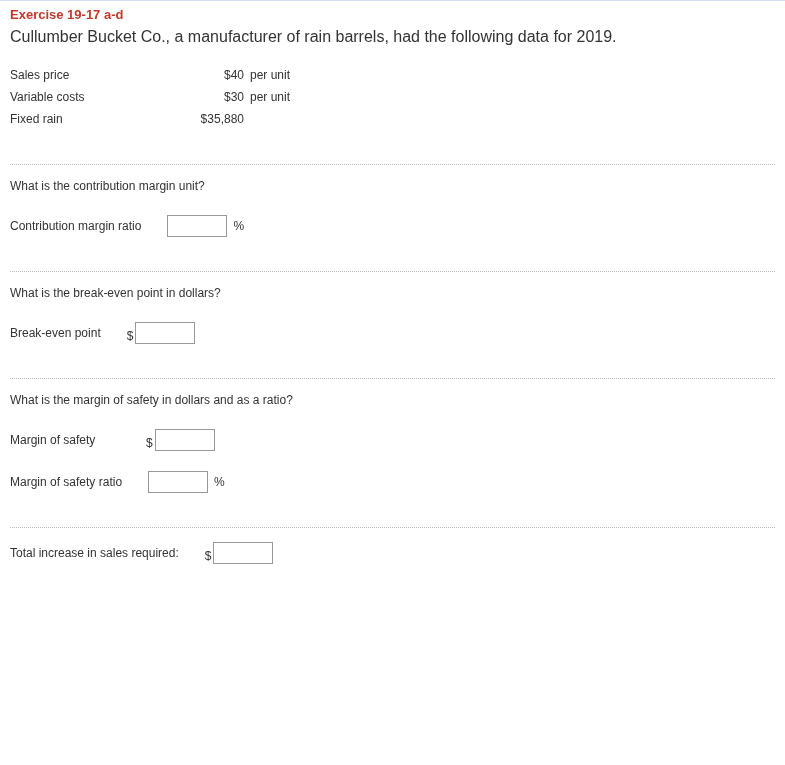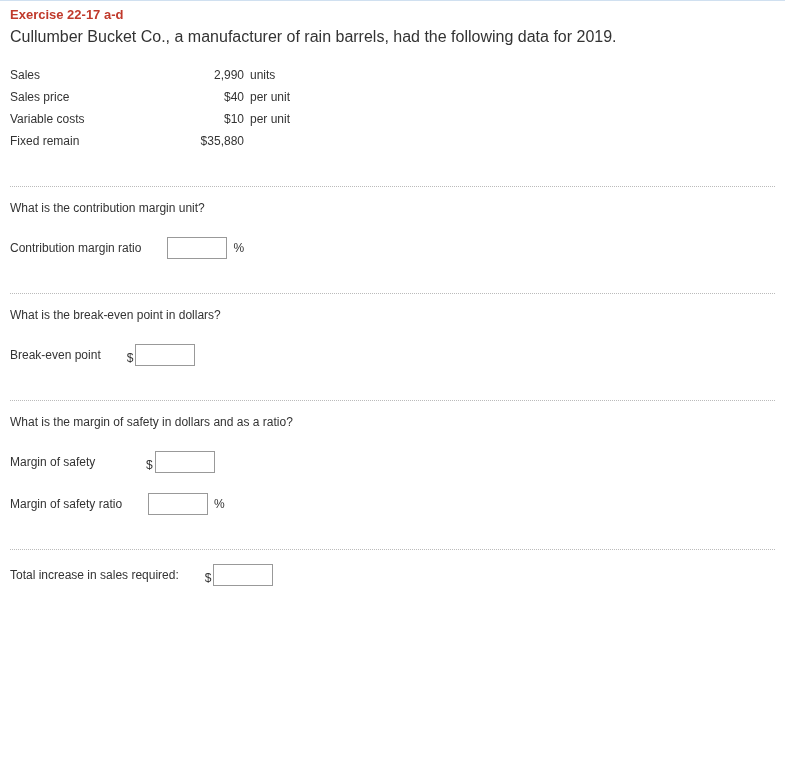--- a/index.html
+++ b/index.html
@@ -69,42 +69,37 @@
     .top-border {
       border-top: 1px solid #d0e0f0;
       padding-top: 6px;
     }
   </style>
 </head>
 <body>
 
 <div class="container top-border">
   <div class="section">
-    <div class="exercise-title">Exercise 22-17 a-d</div>
+    <div class="exercise-title">Exercise 19-17 a-d</div>
     <div class="intro">Cullumber Bucket Co., a manufacturer of rain barrels, had the following data for 2019.</div>
 
     <table class="data-table">
       <tbody>
-          <tr>
-        <td class="label">Sales</td>
-        <td class="value">2,990</td>
-        <td class="unit">units</td>
-      </tr>
       <tr>
         <td class="label">Sales price</td>
         <td class="value">$40</td>
         <td class="unit">per unit</td>
       </tr>
       <tr>
         <td class="label">Variable costs</td>
-        <td class="value">$10</td>
+        <td class="value">$30</td>
         <td class="unit">per unit</td>
       </tr>
       <tr>
-        <td class="label">Fixed remain</td>
+        <td class="label">Fixed rain</td>
         <td class="value">$35,880</td>
         <td class="unit"></td>
       </tr>
     </tbody>
       </table>
   </div>
 
   <hr class="divider">
 
   <div class="section">

